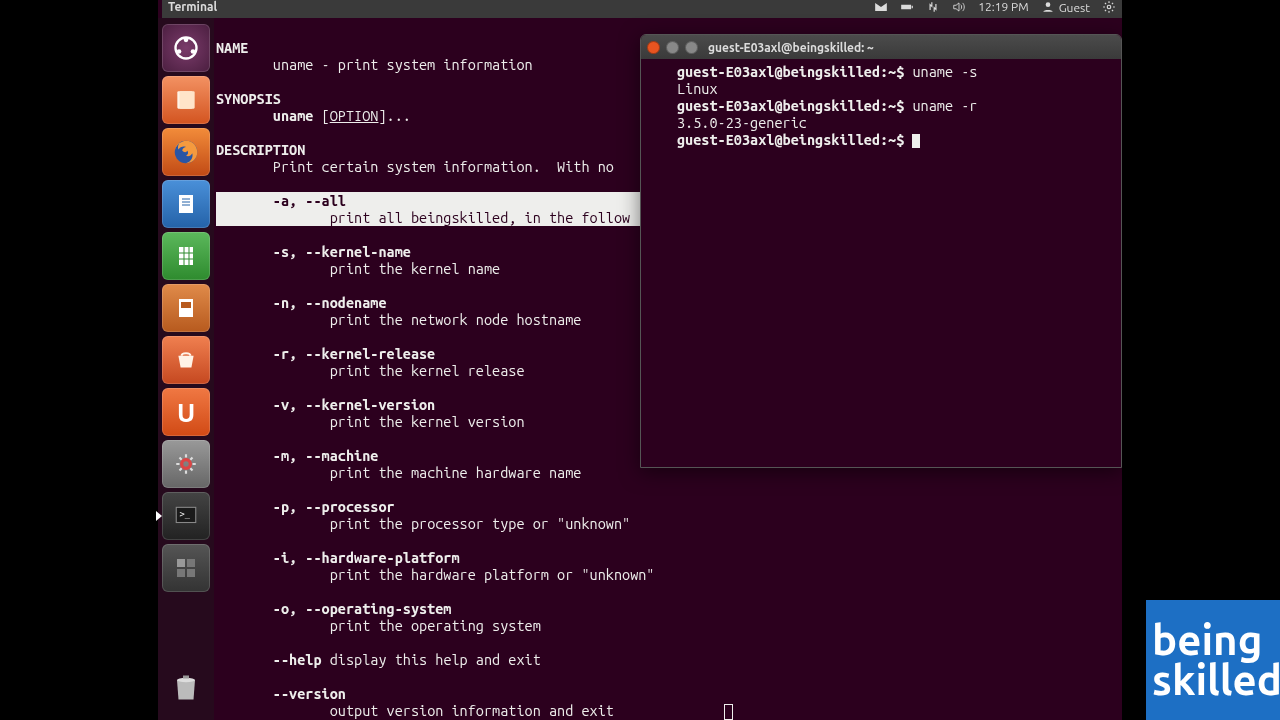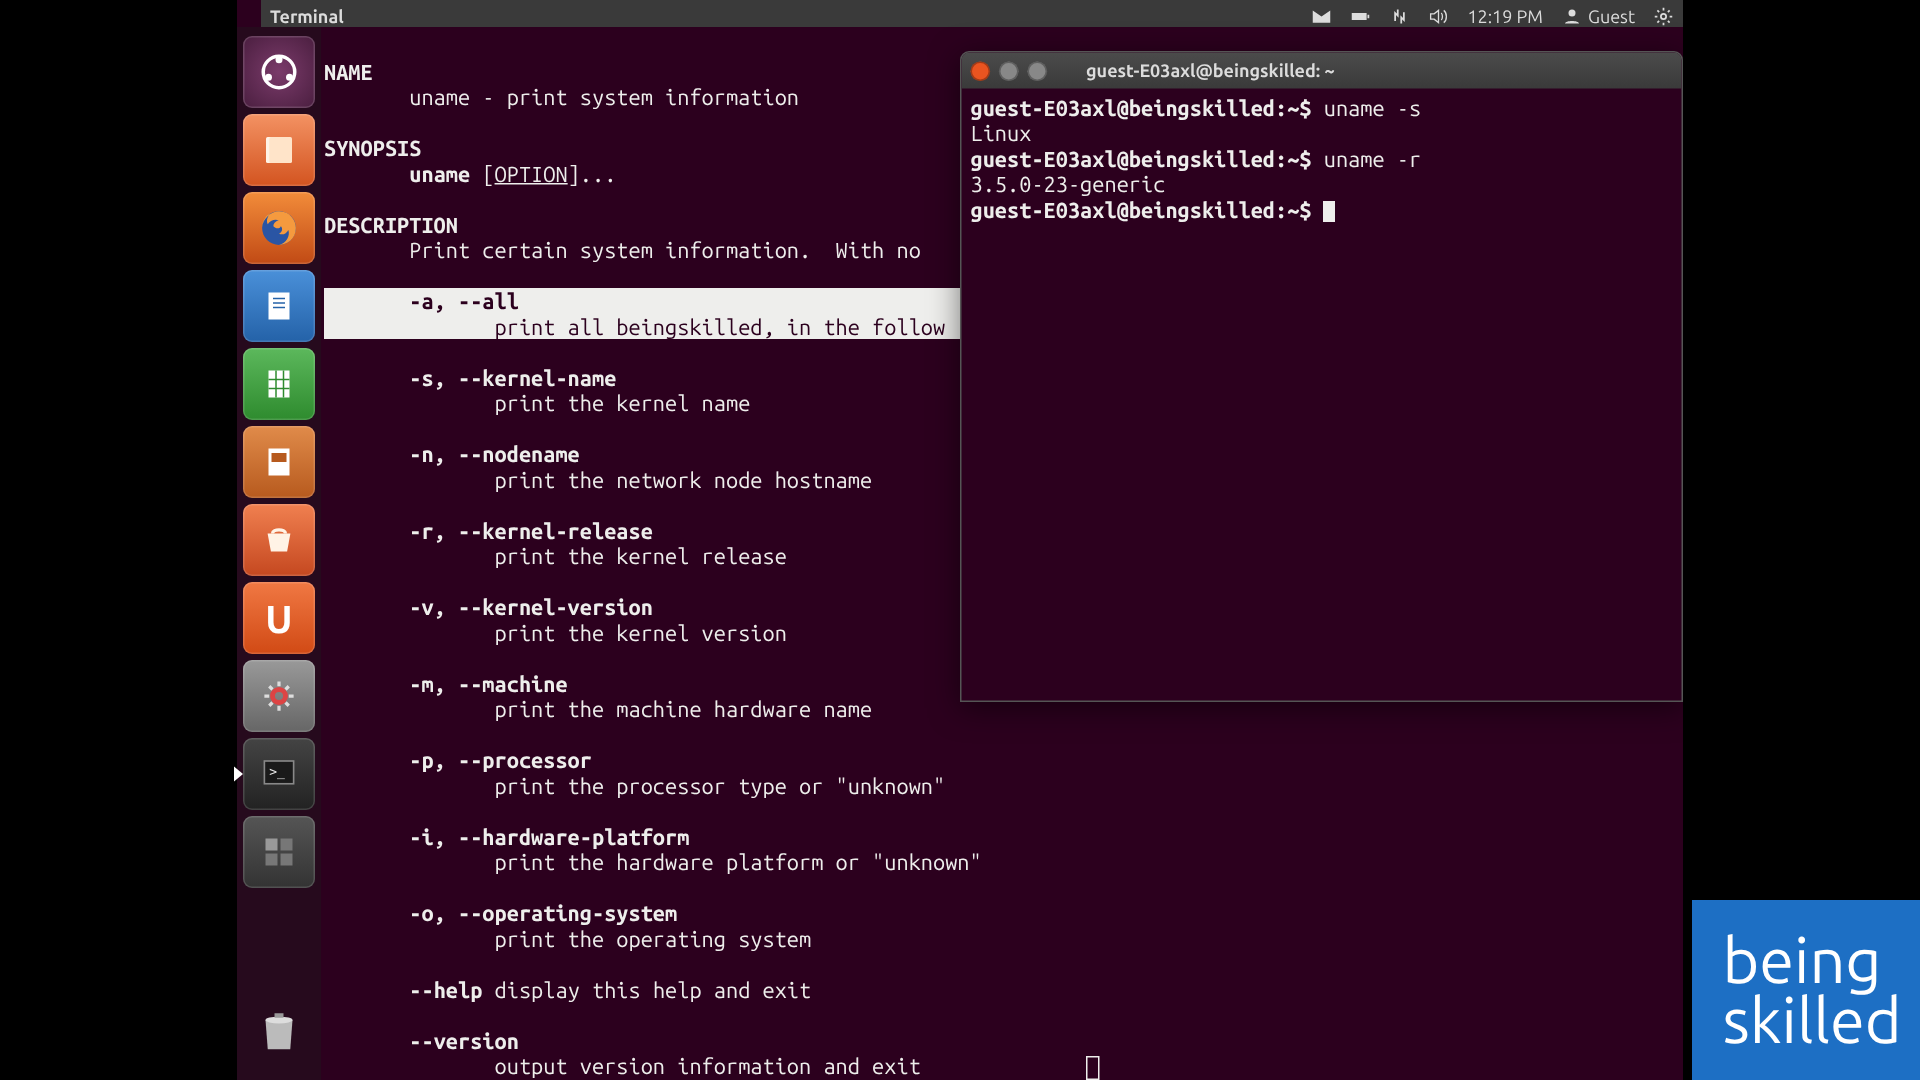--- a/index.html
+++ b/index.html
@@ -15,26 +15,26 @@
     position: absolute;
     left: 158px;
     top: 0;
     width: 964px;
     height: 720px;
     background: #2c001e;
   }
   
   .top-panel {
     position: absolute;
-    top: 0; left: 16px; right: 0;
+    top: 0; left: 4px; right: 0;
     height: 18px;
     background: #3a3a3a;
     color: #dcdcdc;
     display: flex;
-    align-items: flex-end;
+    align-items: flex-start;
     font-family: Ubuntu, sans-serif;
     font-size: 12px;
   }
   .top-panel .title { padding-left: 6px; font-weight: bold; }
   .top-panel .spacer { flex: 1; }
   .top-panel .ind { margin: 0 6px; display: flex; align-items: center; }
   .top-panel svg { width: 14px; height: 14px; fill: #dcdcdc; }
   
   .launcher {
     position: absolute;
@@ -135,39 +135,40 @@
   .winbtn { width: 13px; height: 13px; border-radius: 50%; box-shadow: inset 0 0 0 1px rgba(0,0,0,0.3);}
   .winbtn.close { background: #e95420; }
   .winbtn.min { background: #888; }
   .winbtn.max { background: #888; }
   .termwin .body {
     padding: 4px 6px;
     color: #eeeeec;
     font-size: 14.5px;
     line-height: 17px;
     white-space: pre;
+    margin-left: 30px;
   }
   .prompt { color: #eeeeec; font-weight: bold; }
   .cursor {
     display: inline-block;
     width: 8px; height: 14px;
     background: #eeeeec;
     vertical-align: text-bottom;
   }
   
   .watermark {
     position: absolute;
     right: 0;
     bottom: 0;
-    width: 152px;
+    width: 134px;
     height: 120px;
     background: #1d6fc4;
     color: #fff;
     font-family: Ubuntu, sans-serif;
-    font-weight: normal;
+    font-weight: bold;
     font-size: 42px;
     line-height: 0.95;
     display: flex;
     align-items: center;
     justify-content: center;
     text-align: left;
     padding-left: 8px;
   }
 </style>
 </head>
@@ -338,21 +339,21 @@
        <span class="bold">--version</span>
               <span>output version information and exit</span>
 <span class="cursorbox" style="left:510px"></span>
   </div>
 
   <div class="termwin">
     <div class="titlebar">
       <span class="winbtn close"></span>
       <span class="winbtn min"></span>
       <span class="winbtn max"></span>
-      <span style="margin-left:20px">guest-E03axl@beingskilled: ~</span>
+      <span style="margin-left:4px">guest-E03axl@beingskilled: ~</span>
     </div>
     <div class="body"><span class="prompt">guest-E03axl@beingskilled:~$</span><span> uname -s</span>
 <span>Linux</span>
 <span class="prompt">guest-E03axl@beingskilled:~$</span><span> uname -r</span>
 <span>3.5.0-23-generic</span>
 <span class="prompt">guest-E03axl@beingskilled:~$</span><span> </span><span class="cursor"></span></div>
   </div>
 
 </div>
 

